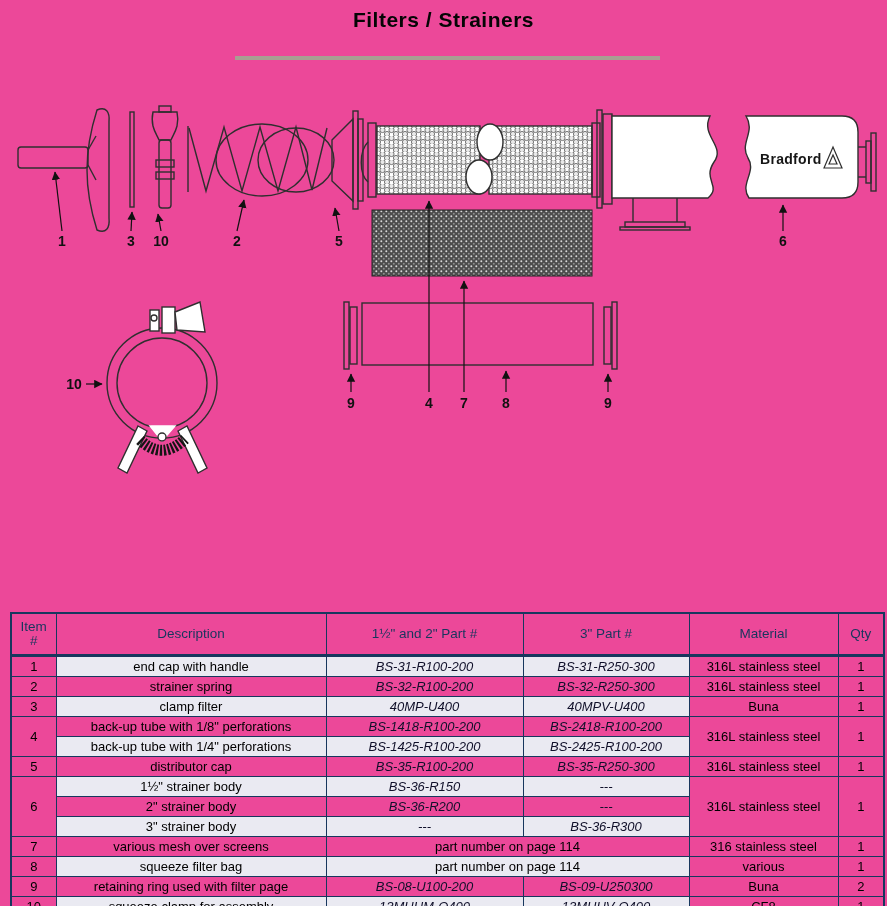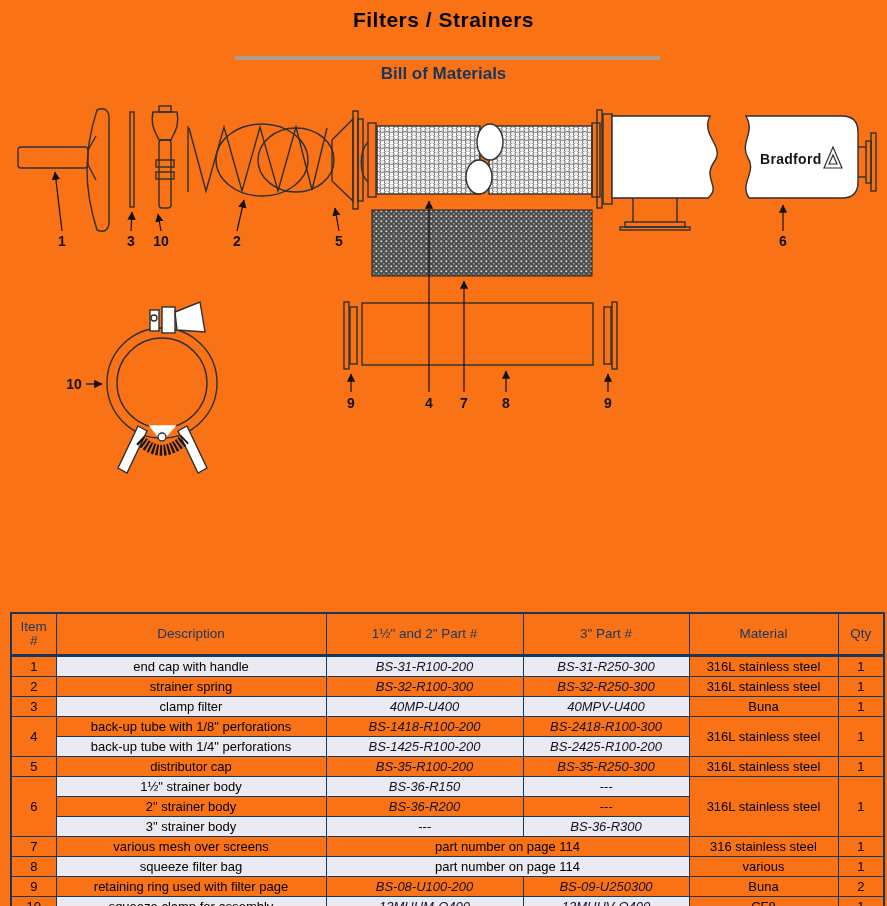--- a/index.html
+++ b/index.html
@@ -1,16 +1,16 @@
 <!DOCTYPE html>
 <html><head>
 <meta charset="utf-8">
 <style>
   html,body{margin:0;padding:0;background:#fff;}
-  #page{position:relative;width:887px;height:906px;background:#f97316;font-family:"Liberation Sans",sans-serif;overflow:hidden;}
+  #page{position:relative;width:887px;height:906px;background:#ec4899;font-family:"Liberation Sans",sans-serif;overflow:hidden;}
   .title{position:absolute;top:8px;left:0;width:887px;text-align:center;font-size:21px;font-weight:700;color:#050505;letter-spacing:.5px;}
   .rule{position:absolute;left:235px;top:56px;width:425px;height:4px;background:#a89f92;}
   .subtitle{position:absolute;top:64px;left:0;width:887px;text-align:center;font-size:17px;font-weight:700;color:#17365d;}
   svg{position:absolute;left:0;top:0;}
   svg text{font-family:"Liberation Sans",sans-serif;}
   .lbl{font-size:14px;font-weight:600;fill:#111;}
   .brand{font-size:14px;font-weight:700;fill:#161616;letter-spacing:.3px;}
   table.bom{position:absolute;left:10px;top:612px;width:873px;border-collapse:collapse;border:2px solid #17375e;font-size:13px;color:#000;table-layout:fixed;}
   table.bom th,table.bom td{border:1px solid #17375e;text-align:center;padding:0 2px;height:19px;line-height:1.05;overflow:hidden;}
   table.bom thead th{height:40px;font-weight:400;font-size:13.5px;color:#17365d;border-bottom:3px solid #17375e;}
@@ -18,21 +18,20 @@
   td.pn{font-weight:400;font-style:italic;color:#10102a;}
   .sh{background:#eaeaf2;margin-left:24px;}
 </style>
 </head>
 <body>
 
 <div id="page">
 
   <div class="title">Filters / Strainers</div>
   <div class="rule"></div>
-  <div class="subtitle">Bill of Materials</div>
 
   <svg width="887" height="500" viewBox="0 0 887 500">
     <defs>
       <pattern id="perf" width="9" height="8" patternUnits="userSpaceOnUse">
         <rect width="9" height="8" fill="#fff"></rect>
         <circle cx="4.5" cy="2" r="2.6" fill="#e9e9e9" stroke="#555" stroke-width="0.8"></circle>
         <circle cx="0" cy="6" r="2.6" fill="#e9e9e9" stroke="#555" stroke-width="0.8"></circle>
         <circle cx="9" cy="6" r="2.6" fill="#e9e9e9" stroke="#555" stroke-width="0.8"></circle>
       </pattern>
       <pattern id="mesh" width="5" height="5" patternUnits="userSpaceOnUse">
@@ -195,38 +194,38 @@
         <td>1</td>
         <td class="sh">end cap with handle</td>
         <td class="pn sh">BS-31-R100-200</td>
         <td class="pn sh">BS-31-R250-300</td>
         <td>316L stainless steel</td>
         <td>1</td>
       </tr>
       <tr>
         <td>2</td>
         <td>strainer spring</td>
-        <td class="pn">BS-32-R100-300</td>
+        <td class="pn">BS-32-R100-200</td>
         <td class="pn">BS-32-R250-300</td>
         <td>316L stainless steel</td>
         <td>1</td>
       </tr>
       <tr>
         <td>3</td>
         <td class="sh">clamp filter</td>
         <td class="pn sh">40MP-U400</td>
         <td class="pn sh">40MPV-U400</td>
         <td>Buna</td>
         <td>1</td>
       </tr>
       <tr>
         <td rowspan="2">4</td>
         <td>back-up tube with 1/8" perforations</td>
         <td class="pn">BS-1418-R100-200</td>
-        <td class="pn">BS-2418-R100-300</td>
+        <td class="pn">BS-2418-R100-200</td>
         <td rowspan="2">316L stainless steel</td>
         <td rowspan="2">1</td>
       </tr>
       <tr>
         <td class="sh">back-up tube with 1/4" perforations</td>
         <td class="pn sh">BS-1425-R100-200</td>
         <td class="pn sh">BS-2425-R100-200</td>
       </tr>
       <tr>
         <td>5</td>

